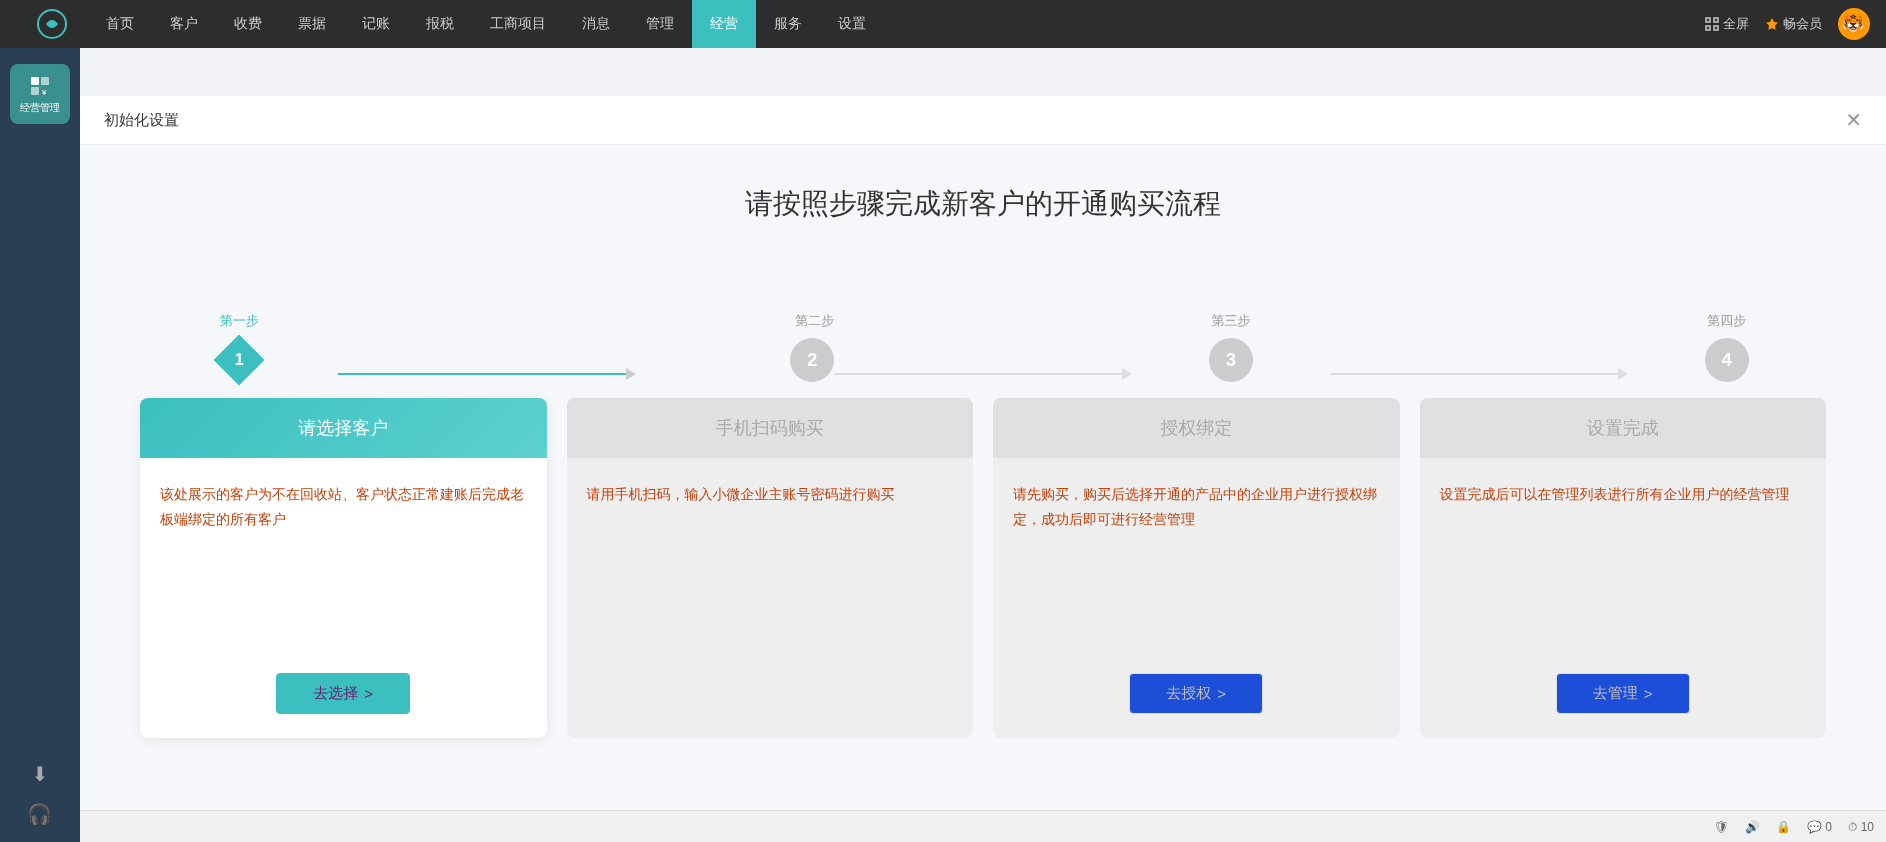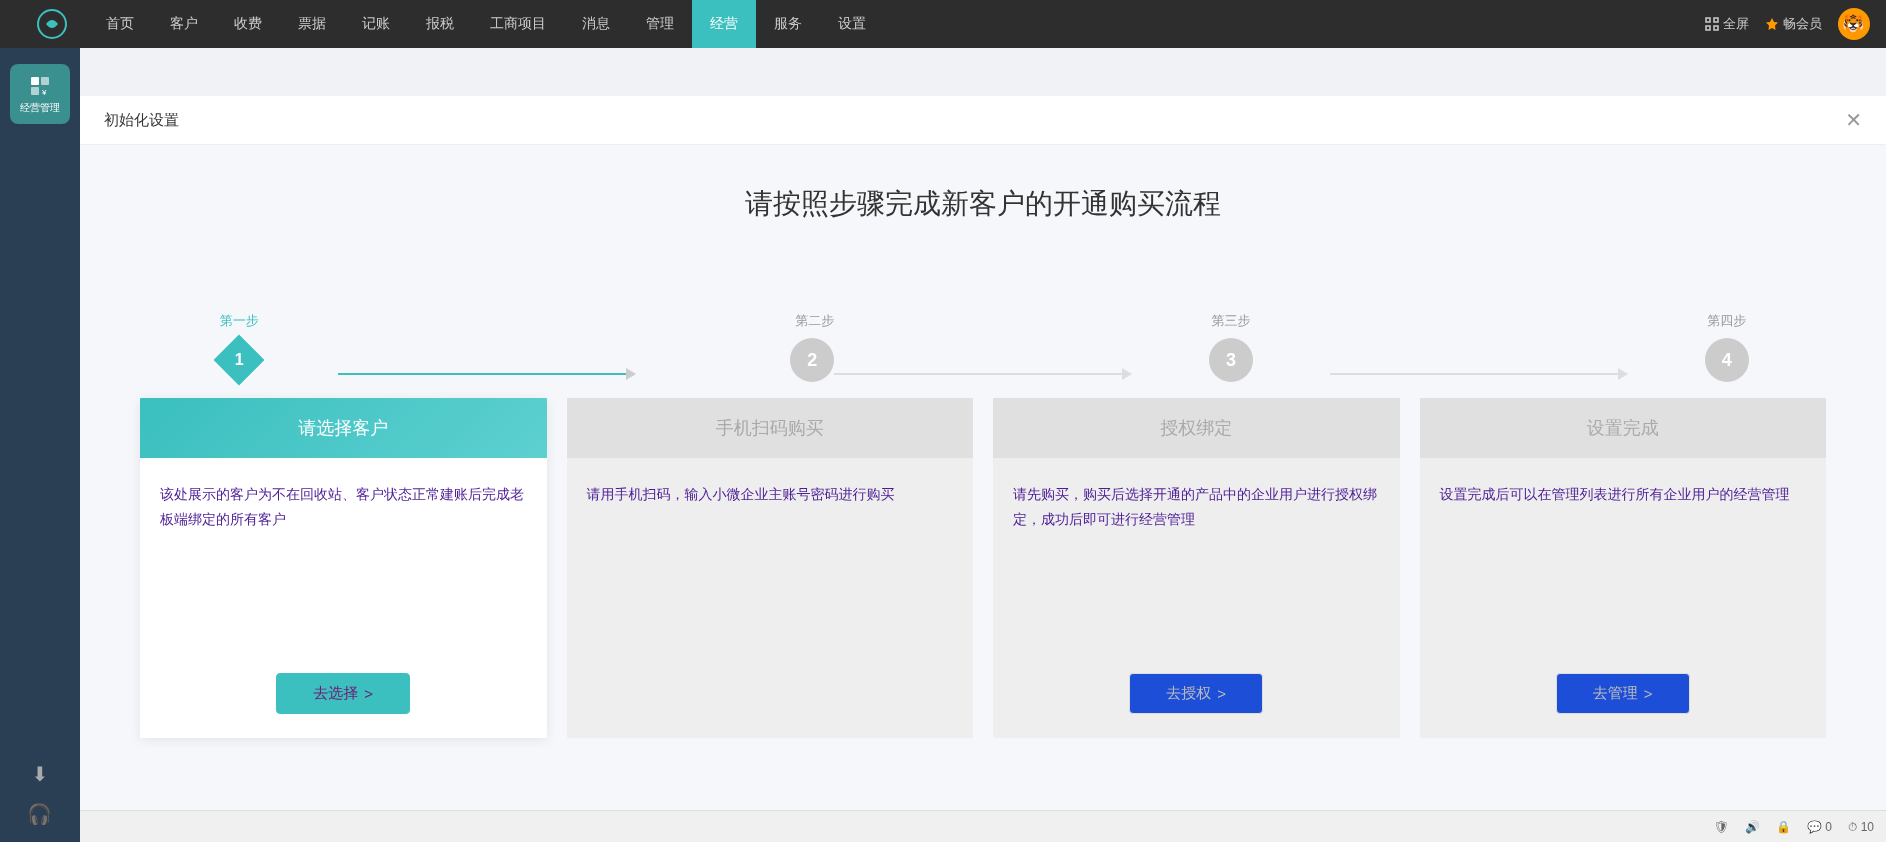--- a/index.html
+++ b/index.html
@@ -162,21 +162,21 @@
 
     
     .cards-row {
       display: flex;
       gap: 20px;
       margin-top: 0;
     }
     .step-card {
       flex: 1;
       background: #eee;
-      border-radius: 1px;
+      border-radius: 8px;
       padding: 0;
       min-height: 340px;
       display: flex;
       flex-direction: column;
       overflow: hidden;
     }
     .step-card.active {
       background: #fff;
       box-shadow: 0 2px 12px rgba(0,0,0,0.08);
     }
@@ -189,21 +189,21 @@
       font-weight: 500;
     }
     .card-header.active {
       background: linear-gradient(135deg, #3bbfbf, #5dd0d0);
       color: #fff;
     }
     .card-body {
       padding: 24px 20px;
       flex: 1;
       font-size: 14px;
-      color: #4c1d95;
+      color: #c2410c;
       line-height: 1.8;
     }
     .card-footer {
       padding: 0 20px 24px;
       display: flex;
       justify-content: center;
     }
     .card-btn {
       padding: 10px 36px;
       border-radius: 4px;

